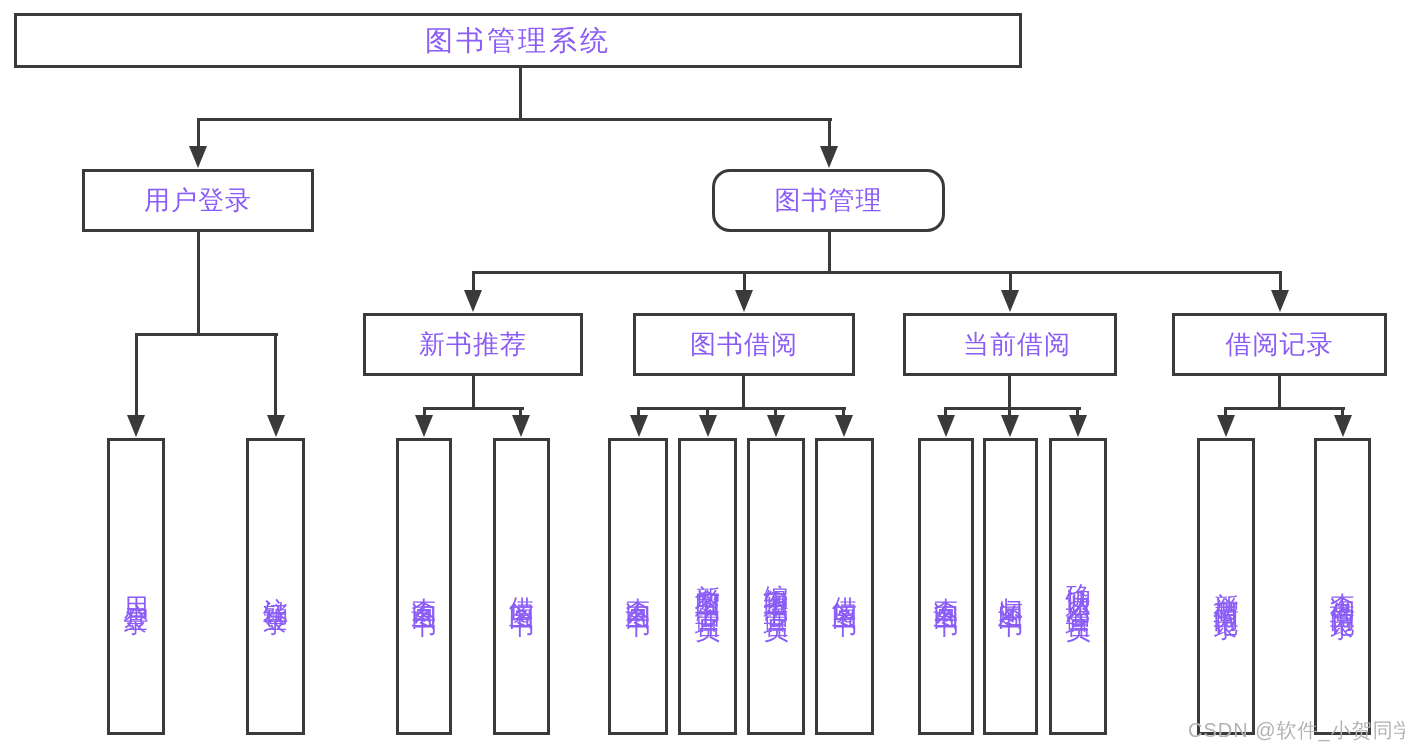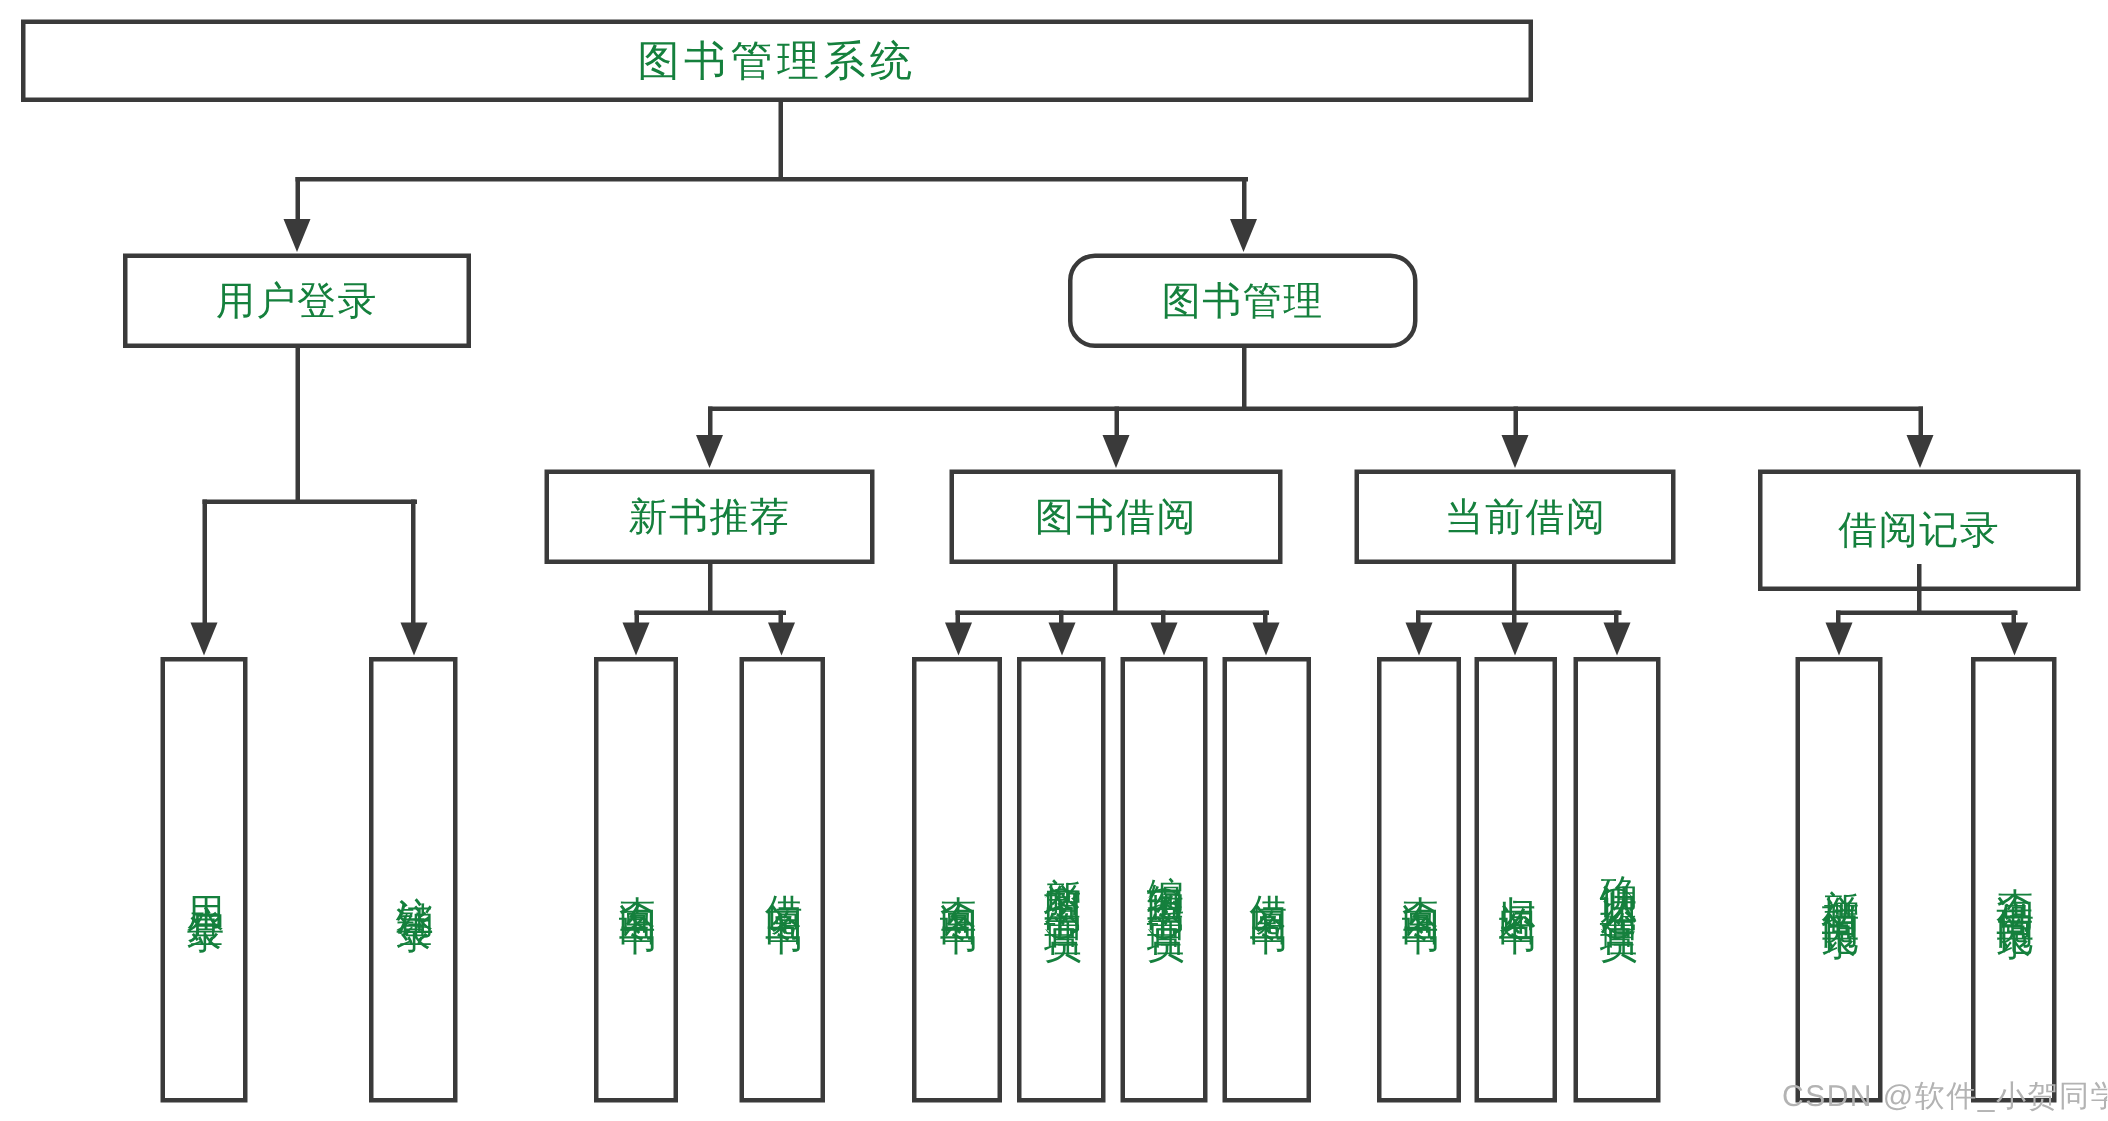--- a/index.html
+++ b/index.html
@@ -3,21 +3,21 @@
 <meta charset="utf-8">
 <style>
   html,body { margin:0; padding:0; background:#ffffff; }
   .stage {
     position:relative; width:1405px; height:747px; background:#ffffff;
     font-family:"Liberation Sans", sans-serif; overflow:hidden;
   }
   .node {
     position:absolute; background:#ffffff; border:3px solid #3a3a3a;
     box-sizing:border-box; display:flex; align-items:center; justify-content:center;
-    color:#15803d;
+    color:#8b5cf6;
   }
   .node--root .node-label { font-size:28px; letter-spacing:3px; }
   .node--branch .node-label { font-size:26px; letter-spacing:1px; }
   .node--leaf .node-label {
     writing-mode:vertical-rl; text-orientation:mixed;
     font-size:25px; letter-spacing:5px; line-height:1;
   }
   .line { position:absolute; background:#3a3a3a; }
   .arrow {
     position:absolute; width:0; height:0;
@@ -51,21 +51,21 @@
   </div>
 
   <div class="node node--branch" style="left:363px; top:313px; width:220px; height:63px;">
     <span class="node-label">新书推荐</span>
   </div>
 
   <div class="node node--branch" style="left:903px; top:313px; width:214px; height:63px;padding-left:14px;">
     <span class="node-label">当前借阅</span>
   </div>
 
-  <div class="node node--branch" style="left:1172px; top:313px; width:215px; height:81px;">
+  <div class="node node--branch" style="left:1172px; top:313px; width:215px; height:63px;">
     <span class="node-label">借阅记录</span>
   </div>
 
   <div class="node node--leaf" style="left:107px; top:438px; width:58px; height:297px;">
     <span class="node-label">用户登录</span>
   </div>
 
   <div class="node node--leaf" style="left:246px; top:438px; width:59px; height:297px;">
     <span class="node-label">注销登录</span>
   </div>

